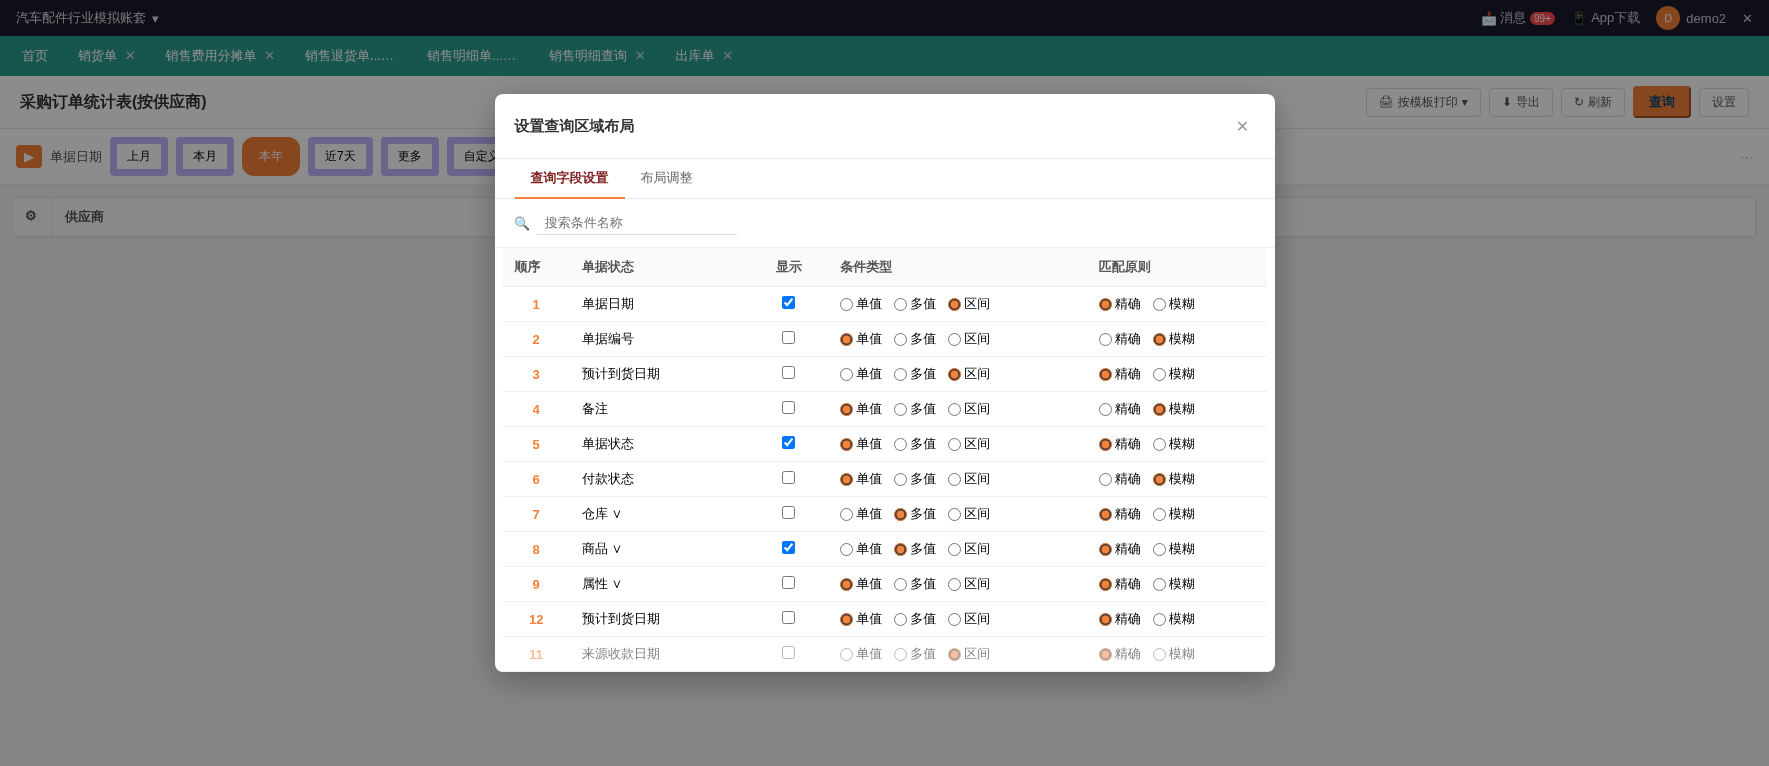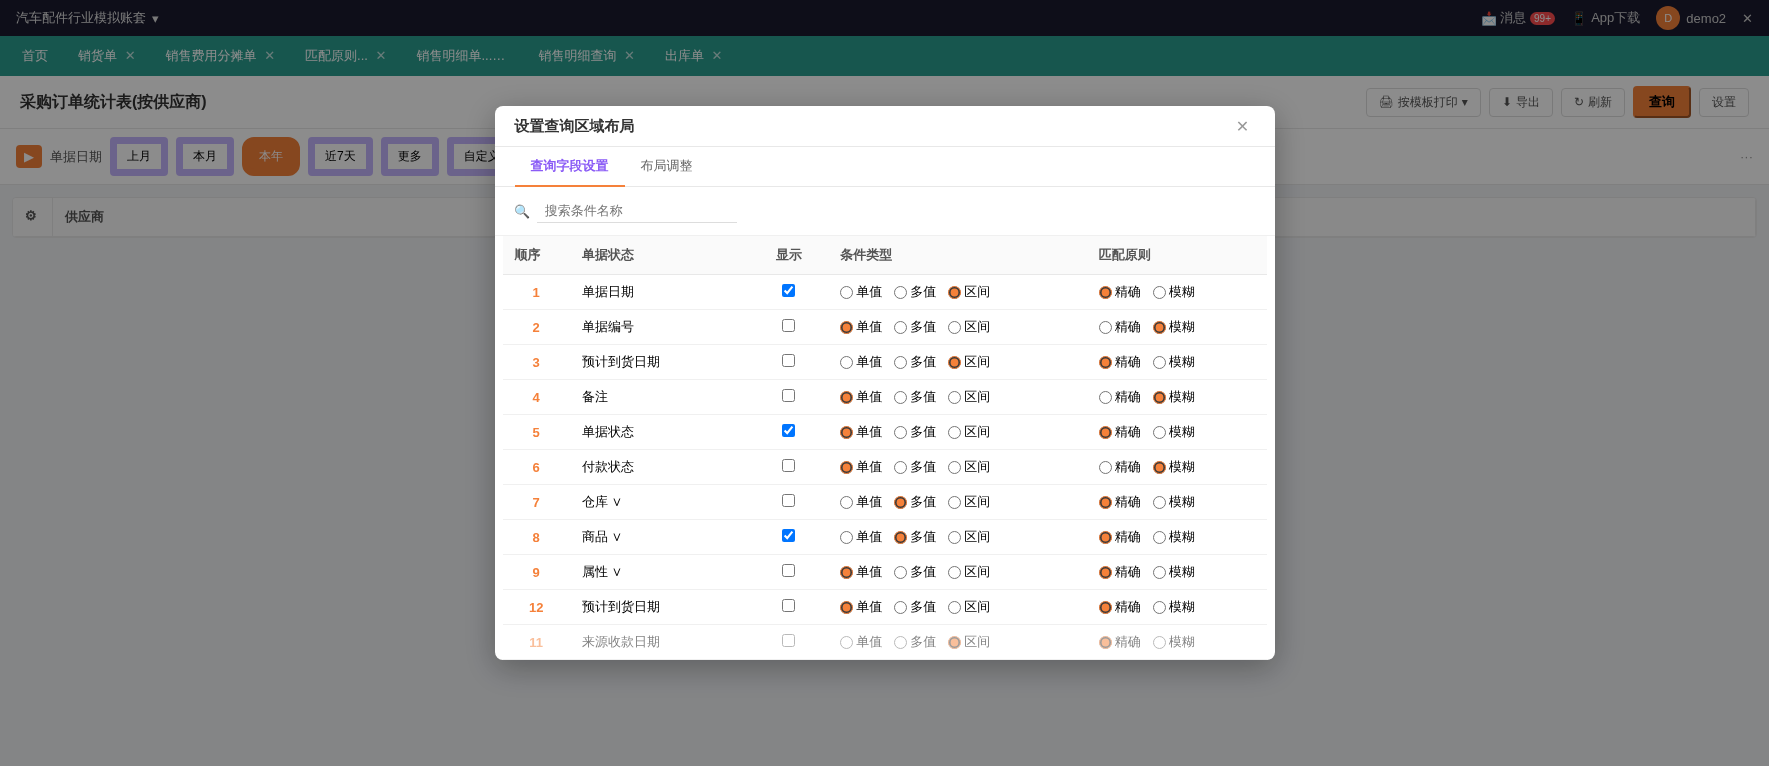--- a/index.html
+++ b/index.html
@@ -120,21 +120,21 @@
       background: white;
       border-radius: 8px;
       width: 780px;
       max-height: 660px;
       box-shadow: 0 8px 32px rgba(0,0,0,0.3);
       display: flex;
       flex-direction: column;
       position: relative;
     }
     .modal-header {
-      padding: 8px 20px;
+      padding: 20px 20px;
       border-bottom: 1px solid #e8e8e8;
       display: flex;
       align-items: center;
       justify-content: space-between;
     }
     .modal-title { font-size: 15px; font-weight: bold; color: #333; }
     .modal-close {
       cursor: pointer;
       color: #999;
       font-size: 16px;
@@ -154,21 +154,21 @@
       background: white;
     }
     .modal-tab {
       padding: 10px 16px;
       cursor: pointer;
       font-size: 13px;
       color: #666;
       border-bottom: 2px solid transparent;
       margin-bottom: -1px;
     }
-    .modal-tab.active { color: #8b5cf6; border-bottom-color: #f5813a; font-weight: bold; }
+    .modal-tab.active { color: #7f1d1d; border-bottom-color: #f5813a; font-weight: bold; }
 
     
     .search-bar {
       padding: 12px 20px;
       display: flex;
       align-items: center;
       border-bottom: 1px solid #f0f0f0;
     }
     .search-input {
       border: none;
@@ -250,21 +250,21 @@
       padding: 5px 12px;
       border: 1px solid #ddd;
       border-radius: 4px;
       background: white;
       cursor: pointer;
       font-size: 12px;
       color: #555;
     }
     .action-btn-primary {
       background: #f5813a;
-      color: #000000;
+      color: #0c4a6e;
       border-color: #f5813a;
       padding: 5px 14px;
       border-radius: 4px;
       cursor: pointer;
       font-size: 13px;
       font-weight: bold;
     }
 
     
     .modal-table-wrap::-webkit-scrollbar { width: 6px; }
@@ -303,21 +303,21 @@
   </div>
   <div class="nav-tab">
     <span>销货单</span>
     <span class="nav-tab-close">✕</span>
   </div>
   <div class="nav-tab">
     <span>销售费用分摊单</span>
     <span class="nav-tab-close">✕</span>
   </div>
   <div class="nav-tab" style="max-width:120px;overflow:hidden;text-overflow:ellipsis;white-space:nowrap;">
-    <span>匹配原则...</span>
+    <span>销售退货单...</span>
     <span class="nav-tab-close">✕</span>
   </div>
   <div class="nav-tab" style="max-width:120px;overflow:hidden;text-overflow:ellipsis;white-space:nowrap;">
     <span>销售明细单...</span>
     <span class="nav-tab-close">✕</span>
   </div>
   <div class="nav-tab">
     <span>销售明细查询</span>
     <span class="nav-tab-close">✕</span>
   </div>

